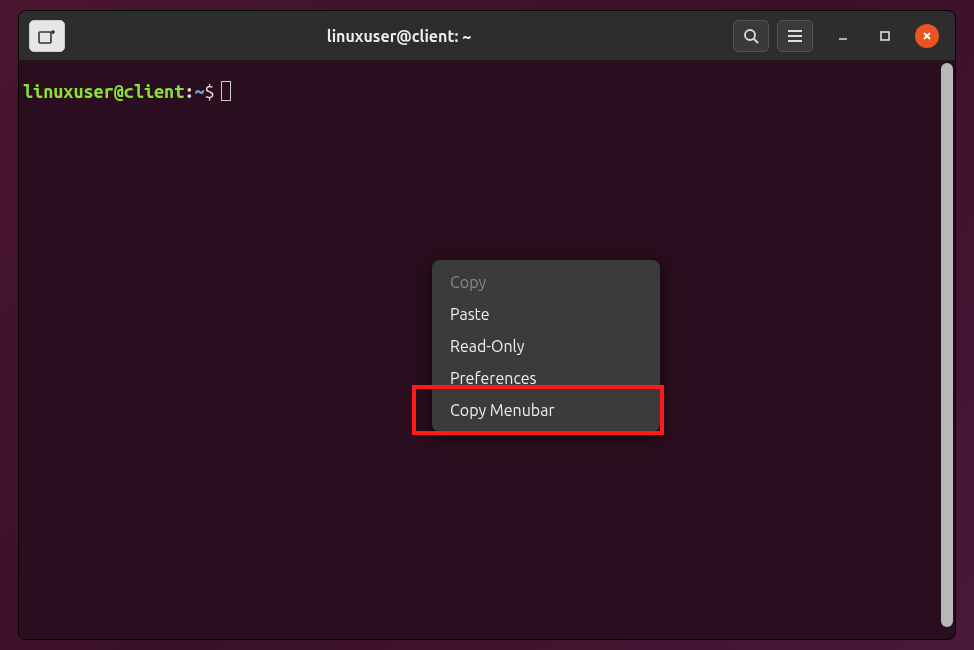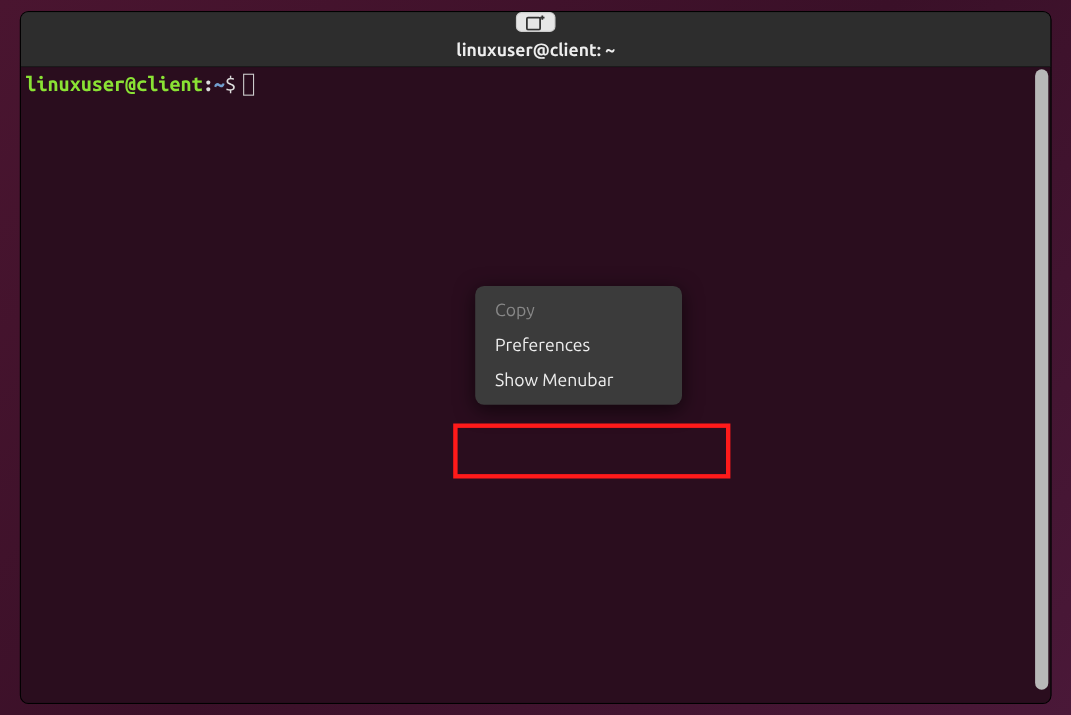--- a/index.html
+++ b/index.html
@@ -25,21 +25,20 @@
     border: 1px solid #000;
   }
   .titlebar {
     height: 50px;
     background: #2d2d2d;
     display: flex;
     align-items: center;
     padding: 0 10px;
     gap: 8px;
     border-bottom: 1px solid #1a1a1a;
-    flex-direction: column;
   }
   .tb-btn {
     width: 36px;
     height: 32px;
     border-radius: 5px;
     display: flex;
     align-items: center;
     justify-content: center;
     background: #3a3a3a;
     color: #ddd;
@@ -76,21 +75,21 @@
   .win-ctrl.close {
     background: #e95420;
     color: #fff;
   }
   .terminal-body {
     flex: 1;
     background: #2a0d1e;
     position: relative;
     font-family: "Ubuntu Mono", "DejaVu Sans Mono", monospace;
     font-size: 18px;
-    padding: 6px 4px;
+    padding: 20px 4px;
   }
   .prompt-line {
     display: flex;
     align-items: center;
   }
   .p-user { color: #8ae234; font-weight: bold; }
   .p-colon { color: #ddd; font-weight: bold; }
   .p-path { color: #729fcf; font-weight: bold; }
   .p-dollar { color: #ddd; }
   .cursor {
@@ -106,21 +105,21 @@
     right: 2px;
     width: 12px;
     bottom: 12px;
     background: #b8b8b8;
     border-radius: 6px;
   }
   .context-menu {
     position: absolute;
     top: 260px;
     left: 432px;
-    width: 188px;
+    width: 228px;
     background: #3b3b3b;
     border-radius: 8px;
     padding: 6px 0;
     box-shadow: 0 4px 18px rgba(0,0,0,0.6);
   }
   .menu-item {
     padding: 5px 18px;
     color: #eee;
     font-size: 16px;
     line-height: 22px;
@@ -210,17 +209,19 @@
         <span class="p-dollar">$</span>
       <span class="cursor"></span>
     </div>
   </div>
 
   <div class="scrollbar"></div>
 </div>
 
 <div class="context-menu">
   <div class="menu-item disabled">Copy</div>
+  <div class="menu-item">Paste</div>
+  <div class="menu-item">Read-Only</div>
   <div class="menu-item">Preferences</div>
-  <div class="menu-item">Show Menubar</div>
+  <div class="menu-item">Copy Menubar</div>
 </div>
 
 <div class="highlight-box"></div>
 
 </body></html>

